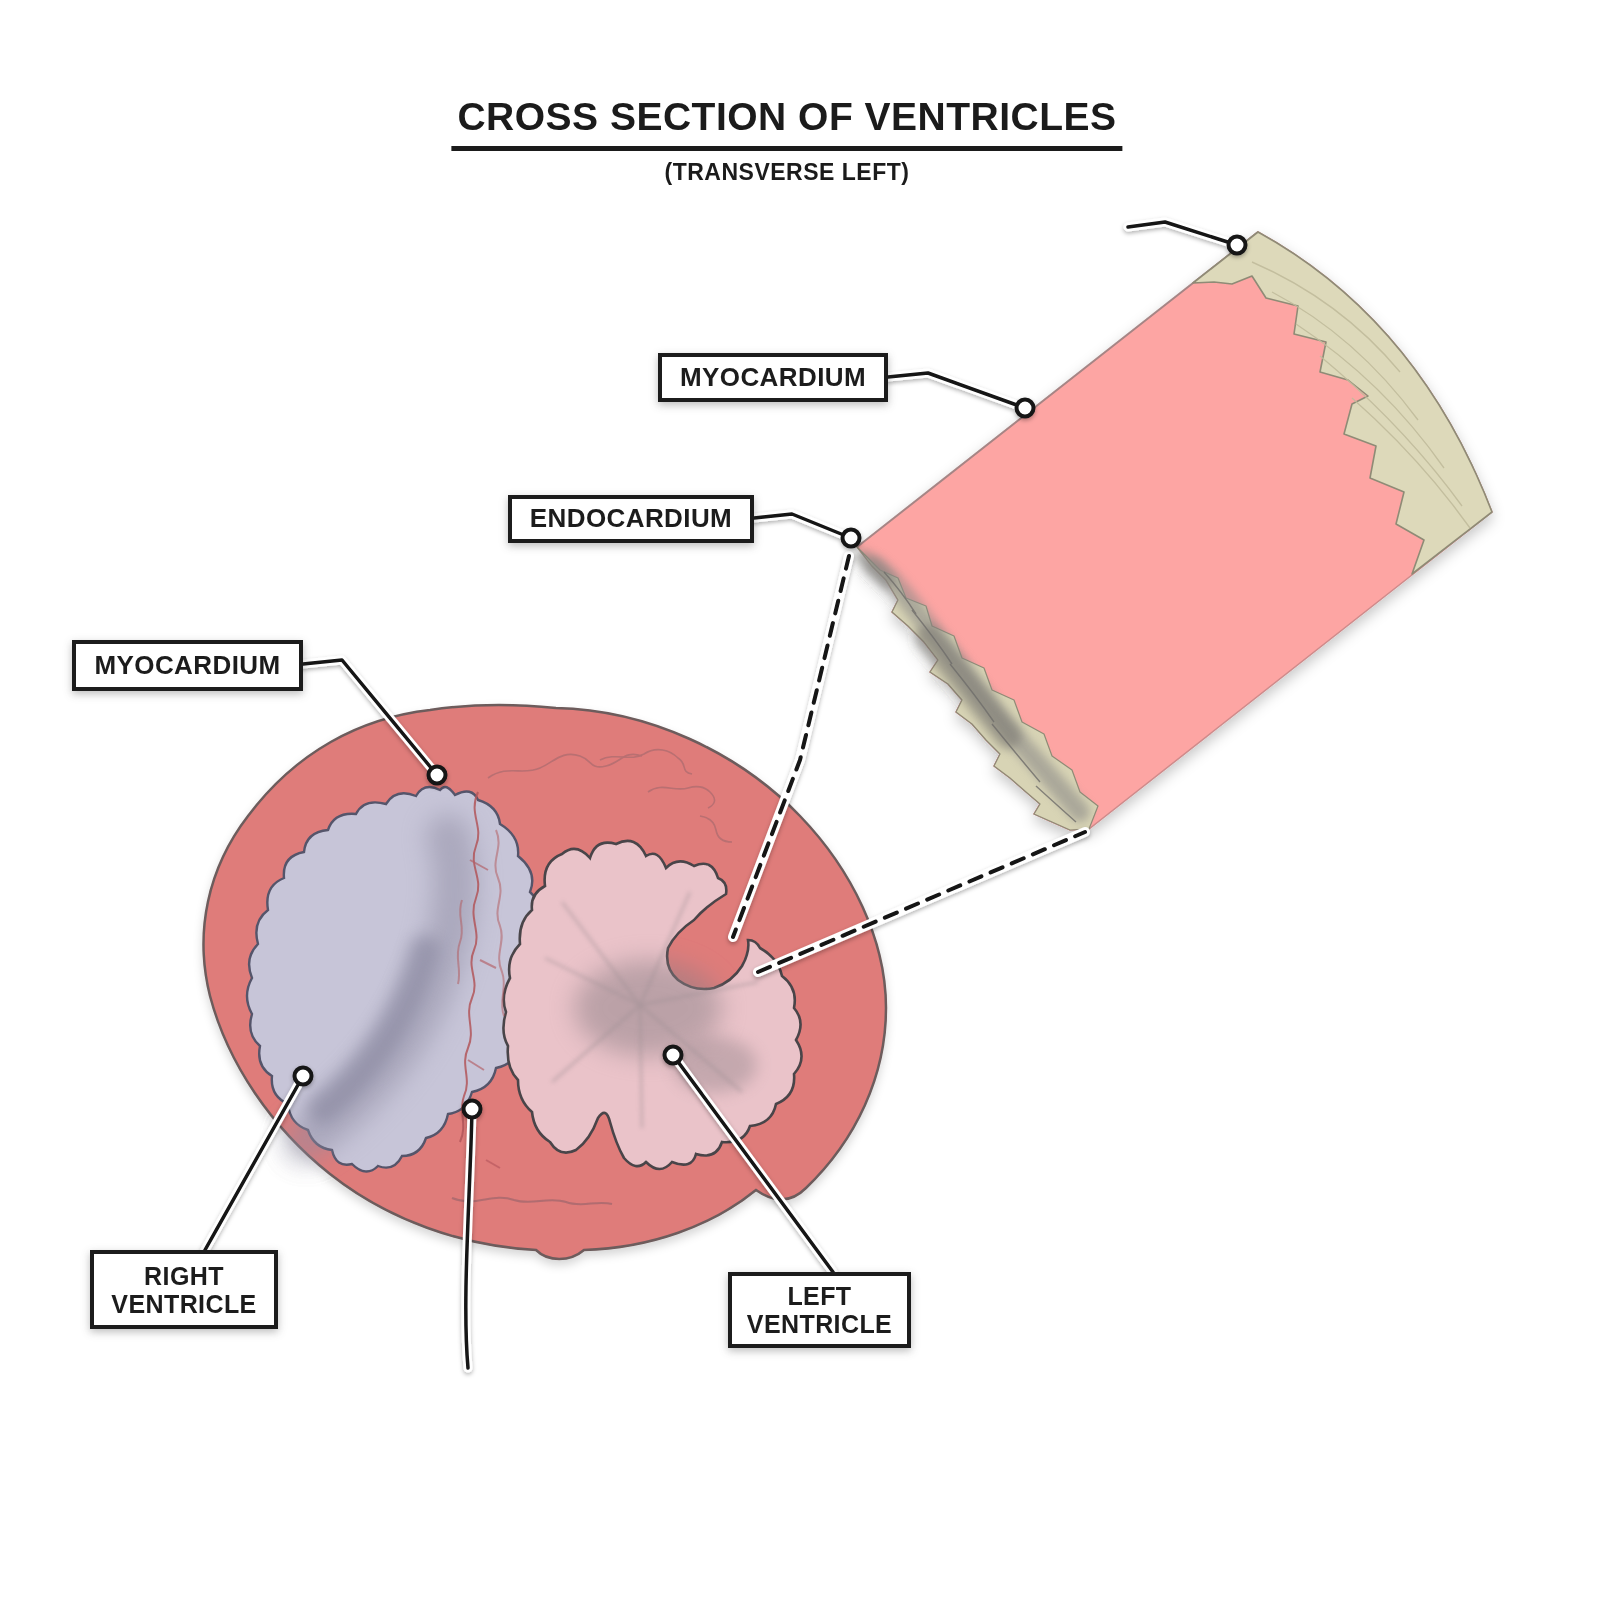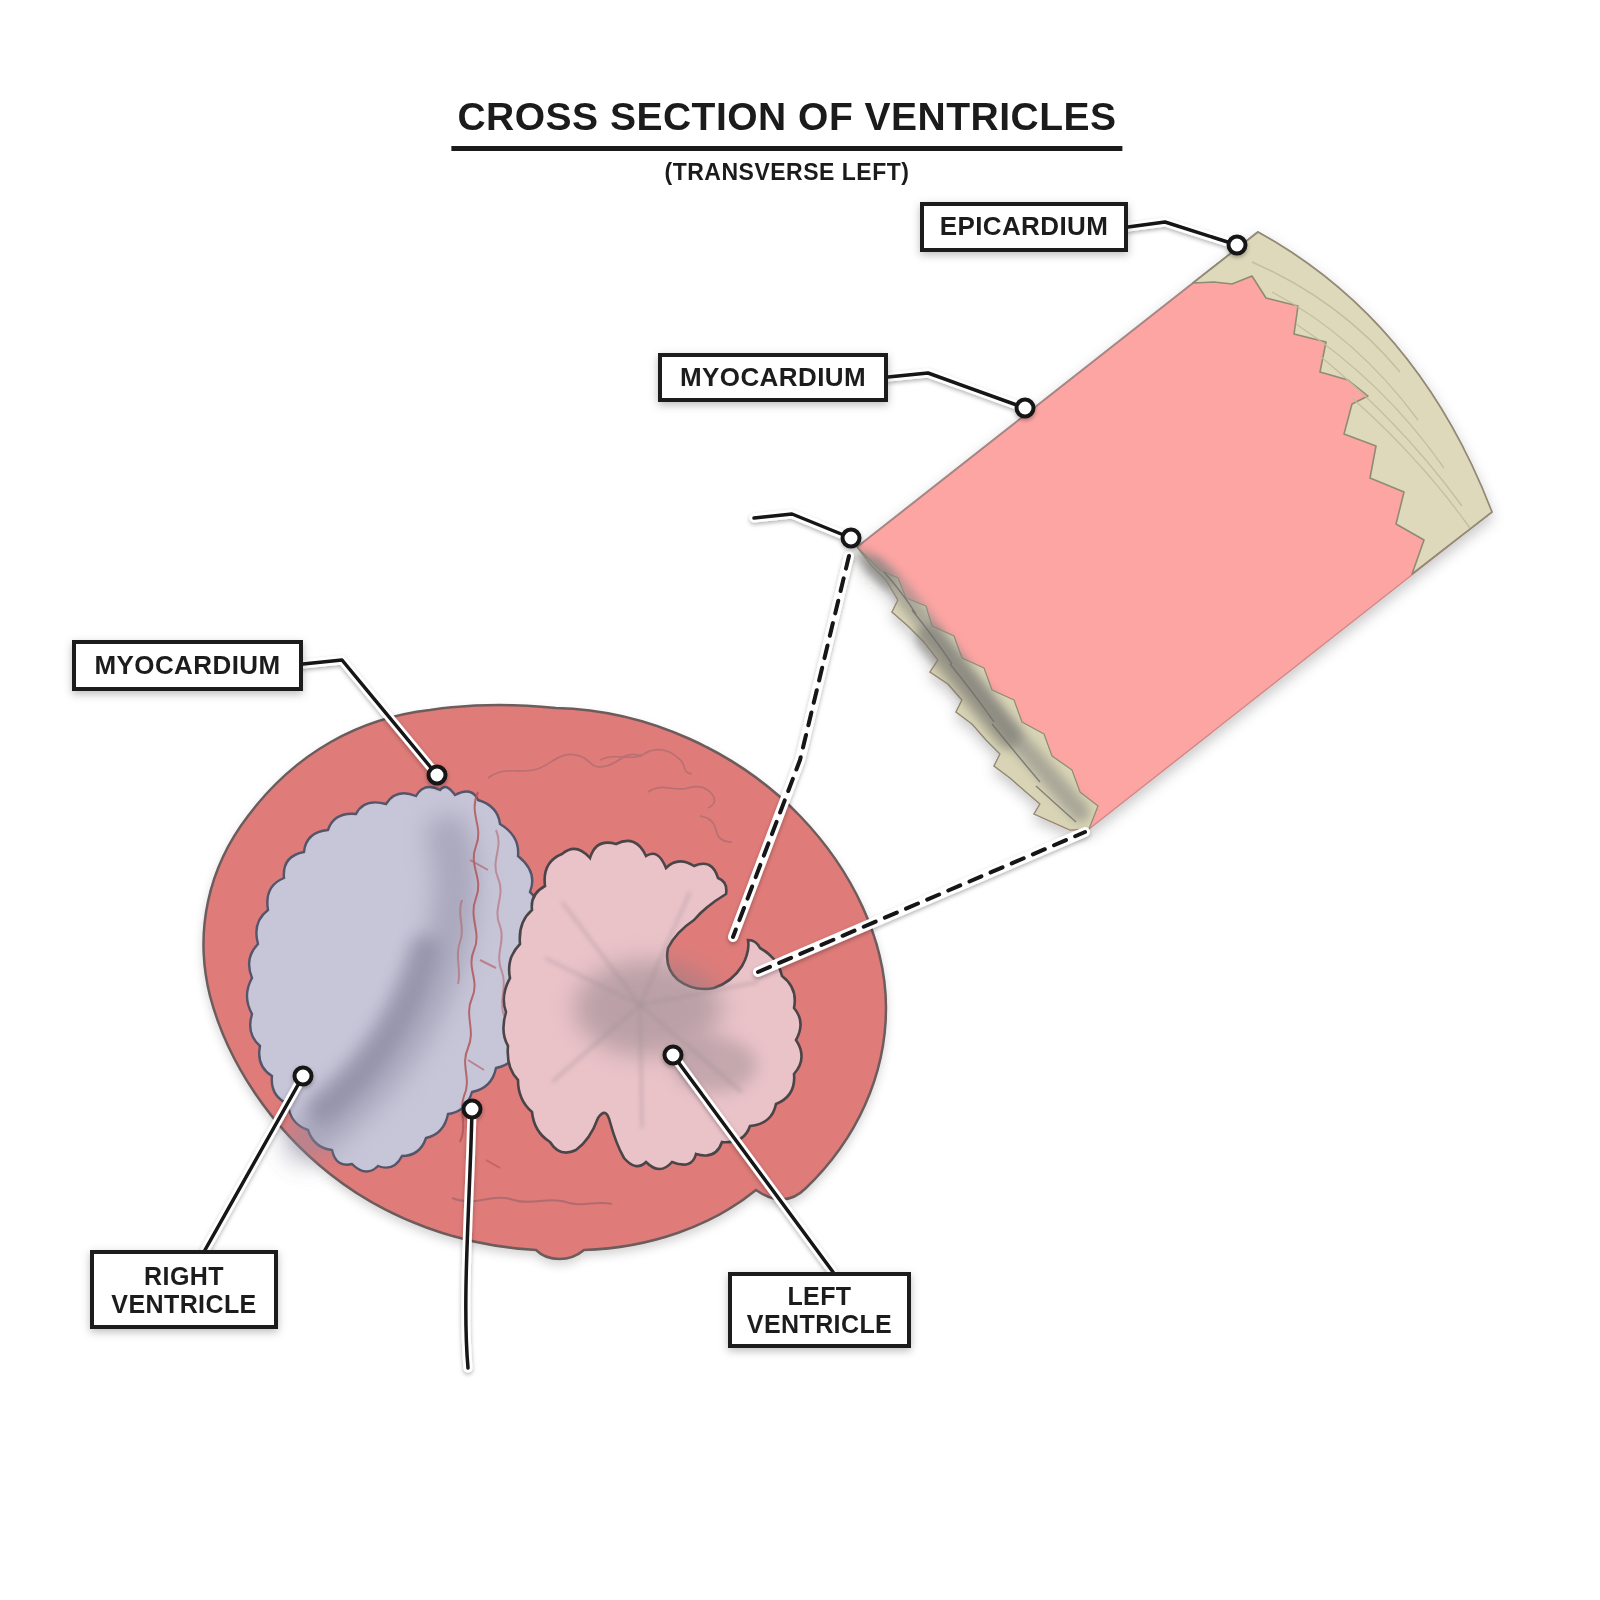--- a/index.html
+++ b/index.html
@@ -202,24 +202,24 @@
         <circle cx="673" cy="1055" r="8.5"></circle>
       </g>
     </g>
   </svg>
 
   <div class="title-block">
     <div class="main-title">CROSS SECTION OF VENTRICLES</div>
     <div class="subtitle">(TRANSVERSE LEFT)</div>
   </div>
 
-  <div class="label-box" style="left:920px;top:202px;width:208px;height:50px;">EPICARDIUM</div>
 
   <div class="label-box" style="left:658px;top:353px;width:230px;height:49px;">MYOCARDIUM</div>
 
+  <div class="label-box" style="left:508px;top:495px;width:246px;height:48px;">ENDOCARDIUM</div>
 
   <div class="label-box" style="left:72px;top:640px;width:231px;height:51px;">MYOCARDIUM</div>
 
   <div class="label-box label-sm" style="left:90px;top:1250px;width:188px;height:79px;">RIGHT
 VENTRICLE</div>
 
 
   <div class="label-box label-sm" style="left:728px;top:1272px;width:183px;height:76px;">LEFT
 VENTRICLE</div>
 

